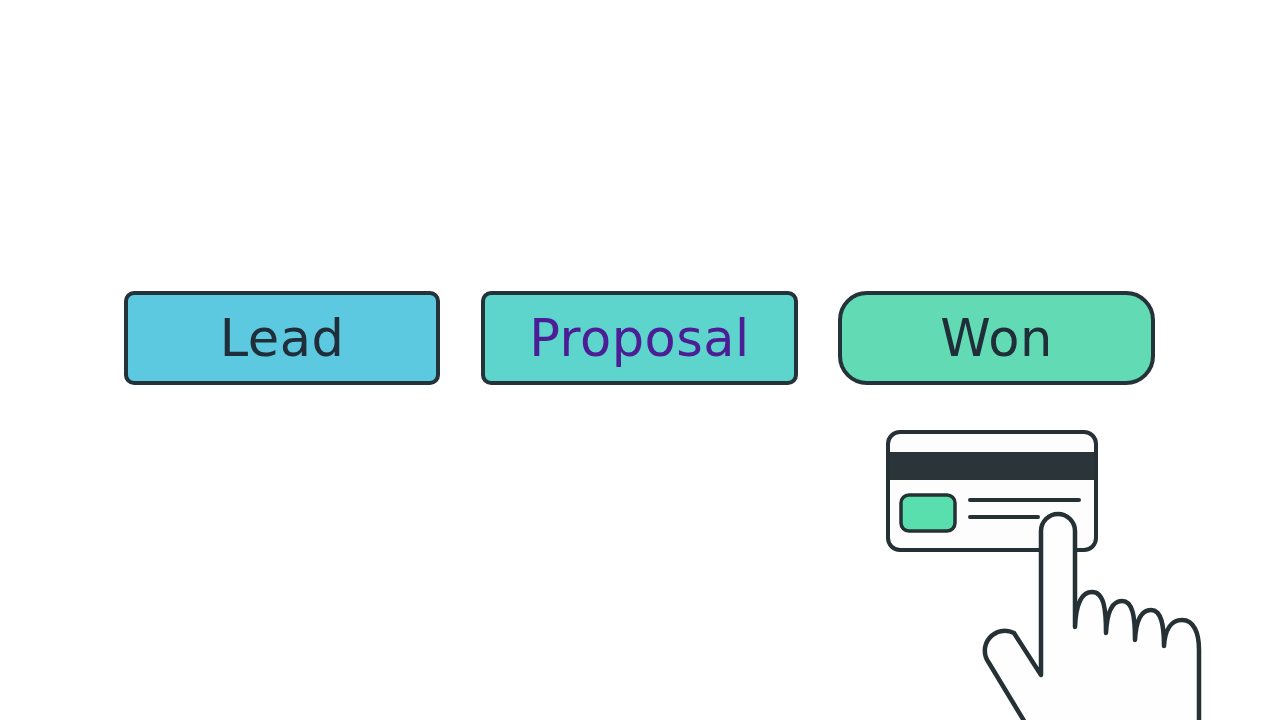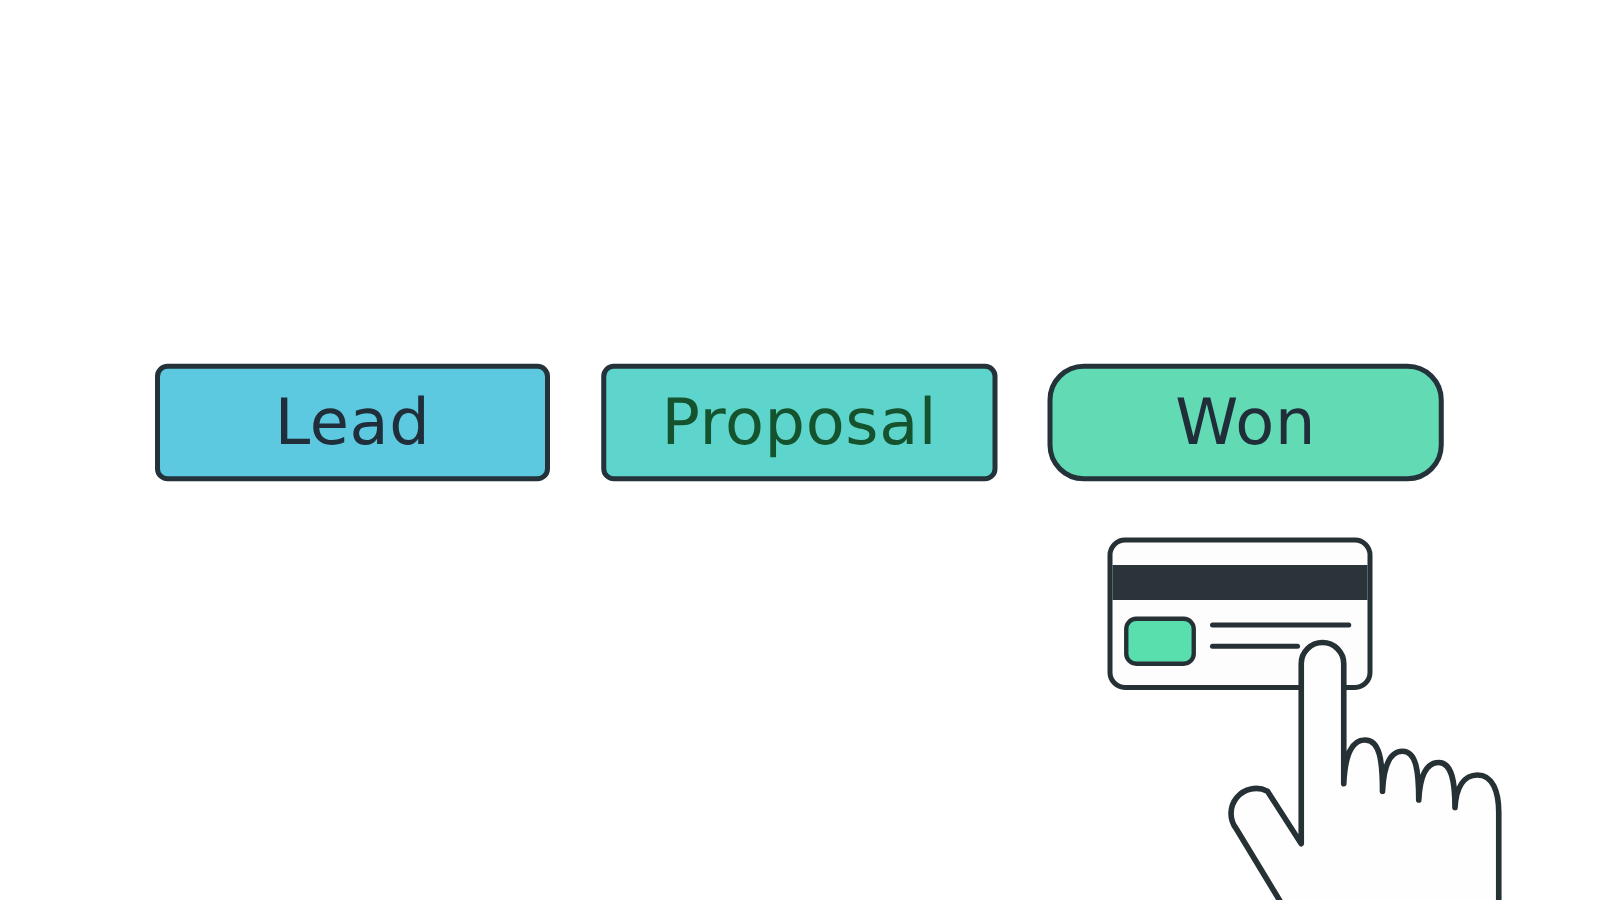--- a/index.html
+++ b/index.html
@@ -50,21 +50,21 @@
 </style>
 </head>
 <body>
 
 <div id="stage-canvas" style="background-color: rgb(255, 255, 255);">
 
   <div class="pipeline-stage" id="stage-lead" style="background-color: rgb(92, 201, 224); border-color: rgb(36, 51, 58); color: rgb(32, 46, 58);">
     <span class="stage-label">Lead</span>
   </div>
 
-  <div class="pipeline-stage" id="stage-proposal" style="background-color: rgb(93, 213, 205); border-color: rgb(36, 51, 58); color: #14532d;">
+  <div class="pipeline-stage" id="stage-proposal" style="background-color: rgb(93, 213, 205); border-color: rgb(36, 51, 58); color: #4c1d95;">
     <span class="stage-label">Proposal</span>
   </div>
 
   <div class="pipeline-stage" id="stage-won" style="background-color: rgb(98, 219, 180); border-color: rgb(36, 51, 58); color: rgb(32, 46, 58);">
     <span class="stage-label">Won</span>
   </div>
 
   <svg id="illustration-layer" viewBox="0 0 1280 720">
 
     <g class="clickable">

